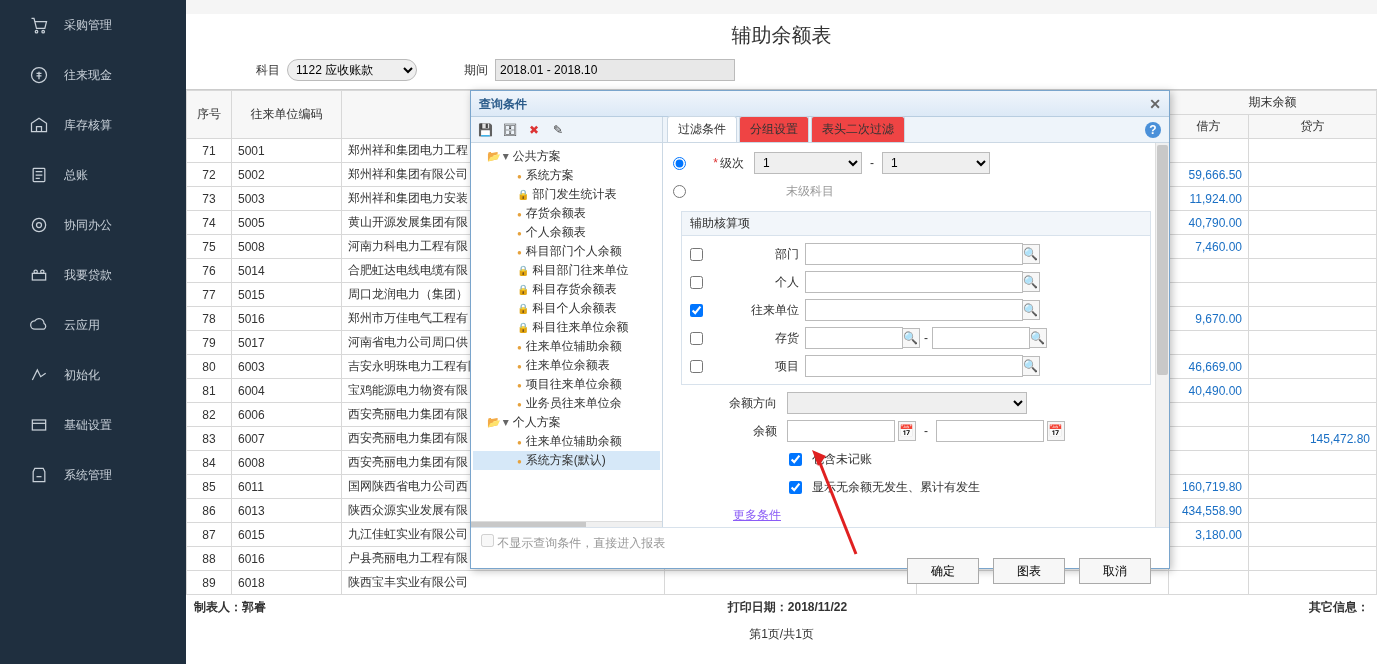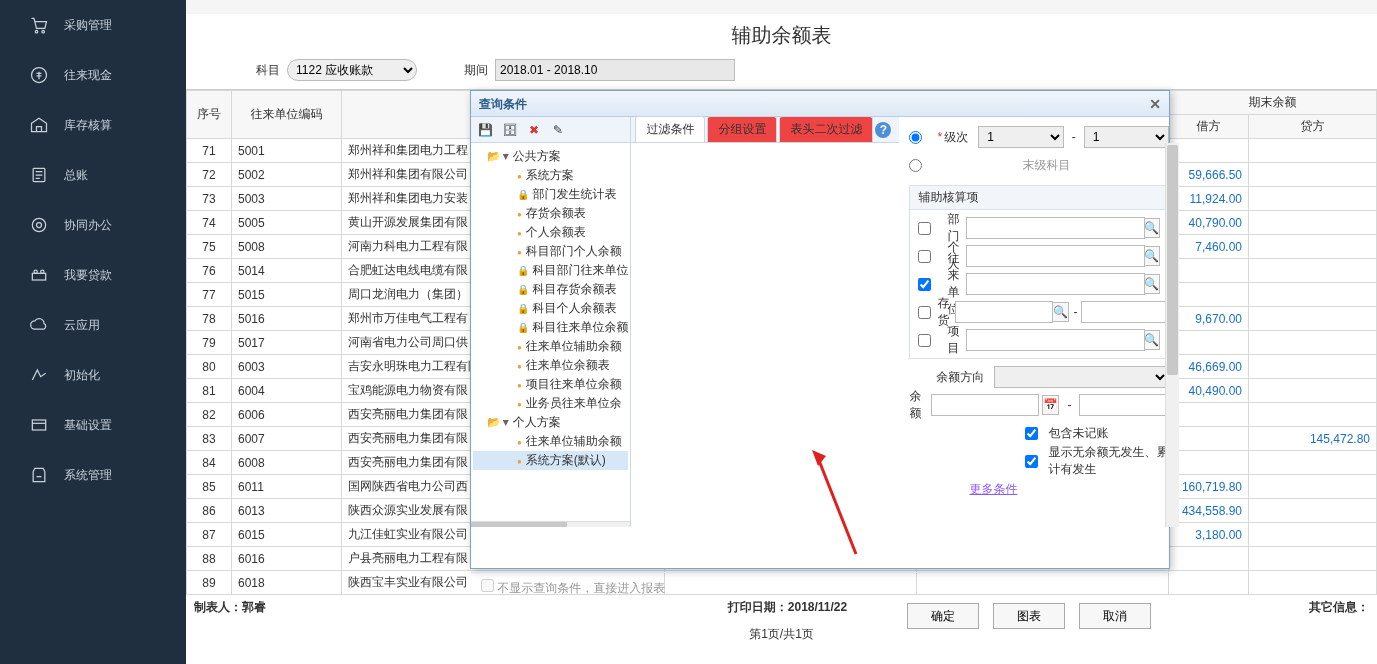--- a/index.html
+++ b/index.html
@@ -49,46 +49,46 @@
   .tree-scroll::after{content:"";position:absolute;left:0;top:0;width:60%;height:100%;background:#c8c8c8;}
   .tnode { white-space: nowrap; padding: 1px 0 1px 14px; }
   .tnode.l2 { padding-left: 44px; }
   .folder::before { content: "📂"; margin-right: 2px; font-size: 11px; }
   .leaf::before { content: "●"; color: #e6a23c; margin-right: 4px; font-size: 8px; }
   .leaf.lock::before { content: "🔒"; color: #e6a23c; font-size: 10px; margin-right: 3px; }
   .tnode.sel { background: #d6e8f8; }
   .tree-caret { display:inline-block; width:10px; color:#666; }
   
   
-  .form-pane { flex: 1; display: flex; flex-direction: row; position: relative; }
+  .form-pane { flex: 1; display: flex; flex-direction: column; position: relative; }
   .tabs { display: flex; background: #eef4fa; border-bottom: 1px solid #cbd8e4; height: 26px; align-items: flex-end; padding-left: 4px; gap: 2px; }
   .tab { padding: 4px 10px; border: 1px solid #cbd8e4; border-bottom: none; background: #ef4444; cursor: pointer; font-size: 12px; border-radius: 3px 3px 0 0; }
   .tab.active { background: #fff; }
   .help-ic { margin-left: auto; margin-right: 8px; align-self: center; width:16px; height:16px; border-radius:50%; background:#4a90d9; color:#fff; text-align:center; line-height:16px; font-weight:bold; cursor:pointer; }
   .form-body { padding: 6px 10px 6px 10px; overflow: auto; flex: 1; }
   .frow { display: flex; align-items: center; height: 28px; gap: 4px; }
   .frow .lab { width: 110px; text-align: right; padding-right: 6px; }
   .frow .req::before { content: "*"; color: #d33; margin-right: 2px; }
   .frow select, .frow input[type=text] { border: 1px solid #bbb; height: 22px; padding: 0 4px; font-size: 12px; }
   .frow select.w { width: 108px; }
   .sep { margin: 0 4px; }
-  .grp { border: 1px solid #d8e2ec; margin: 6px 0 4px; }
+  .grp { border: 1px solid #d8e2ec; margin: 6px 8px 4px; }
   .grp-title { background: #f2f6fa; padding: 3px 8px; border-bottom: 1px solid #d8e2ec; }
   .grp-body { padding: 4px 8px; }
   .grow { display: flex; align-items: center; height: 28px; }
   .grow .lab { width: 96px; text-align: right; padding-right: 6px; }
   .grow input[type=text] { width: 218px; border: 1px solid #bbb; height: 22px; }
   .short { width: 98px !important; }
   .pick { width: 18px; height: 20px; border: 1px solid #bbb; background: #f7f7f7; margin-left: -1px; cursor: pointer; display:inline-flex; align-items:center; justify-content:center; }
   .chk { margin-right: 6px; }
   .more { color: #8b5cf6; text-decoration: underline; cursor: pointer; margin-left: 60px; }
   .scrollbar-v { position:absolute; right:0; top:26px; bottom:0; width:14px; background:#f0f0f0; border-left:1px solid #ddd;}
   .scrollbar-v .thumb { position:absolute; left:1px; right:1px; top:2px; height:60%; background:#c8c8c8; border-radius:2px;}
   
-  .dlg-foot { border-top: 1px solid #d8e2ec; padding: 6px 10px 0; margin-top: 45px; }
+  .dlg-foot { border-top: 1px solid #d8e2ec; padding: 6px 10px 0; }
   .dlg-foot .noshow { color: #999; }
   .dlg-btns { display: flex; justify-content: flex-end; gap: 14px; padding: 6px 18px 10px; }
   .dlg-btns button { width: 72px; height: 26px; border: 1px solid #aaa; background: #f7f7f7; cursor: pointer; font-size: 12px; }
   
   
   .arrow { position: absolute; left: 812px; top: 450px; pointer-events: none; }
   .arrow svg line { stroke: #e02020; stroke-width: 3; }
   .arrow svg polygon { fill: #e02020; }
 </style>
 </head>

